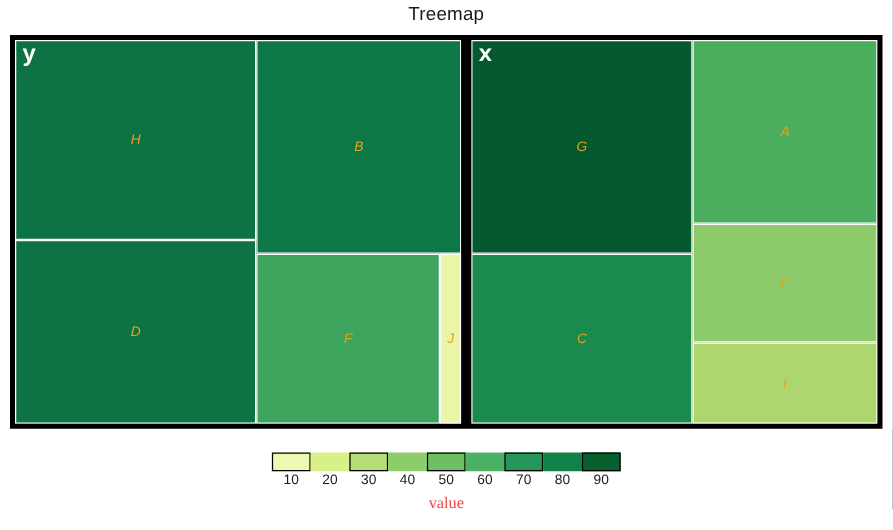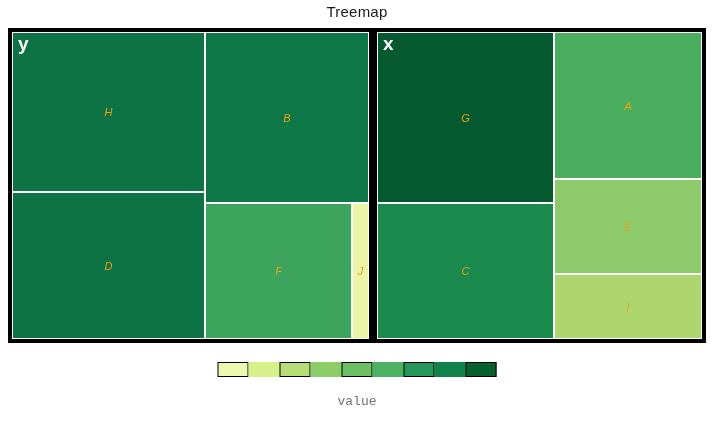--- a/index.html
+++ b/index.html
@@ -125,22 +125,22 @@
     color: #1a1a1a;
     font-family: "Liberation Sans", sans-serif;
   }
   #legend-title {
     position: absolute;
     left: 0;
     top: 42px;
     width: 714px;
     text-align: center;
     font-size: 13px;
-    color: #737373;
-    font-family: Liberation Mono, monospace;
+    color: #ef4444;
+    font-family: Liberation Serif, serif;
   }
 </style>
 </head>
 <body>
 
 <div id="canvas">
 
   <div id="chart-title">Treemap</div>
 
   <div id="treemap-plot">
@@ -201,16 +201,27 @@
         <div class="legend-swatch tick-edge" style="background-color: rgb(237, 248, 177);"></div>
         <div class="legend-swatch" style="background-color: rgb(215, 240, 138);"></div>
         <div class="legend-swatch tick-edge" style="background-color: rgb(183, 221, 119);"></div>
         <div class="legend-swatch" style="background-color: rgb(140, 205, 106);"></div>
         <div class="legend-swatch tick-edge" style="background-color: rgb(108, 191, 99);"></div>
         <div class="legend-swatch" style="background-color: rgb(76, 177, 99);"></div>
         <div class="legend-swatch tick-edge" style="background-color: rgb(38, 151, 90);"></div>
         <div class="legend-swatch" style="background-color: rgb(17, 129, 74);"></div>
         <div class="legend-swatch tick-edge" style="background-color: rgb(6, 97, 47);"></div>
       </div>
+    <div id="legend-ticks">
+        <div class="legend-tick">10</div>
+        <div class="legend-tick">20</div>
+        <div class="legend-tick">30</div>
+        <div class="legend-tick">40</div>
+        <div class="legend-tick">50</div>
+        <div class="legend-tick">60</div>
+        <div class="legend-tick">70</div>
+        <div class="legend-tick">80</div>
+        <div class="legend-tick">90</div>
+      </div>
     <div id="legend-title">value</div>
   </div>
 
 </div>
 
 </body></html>

